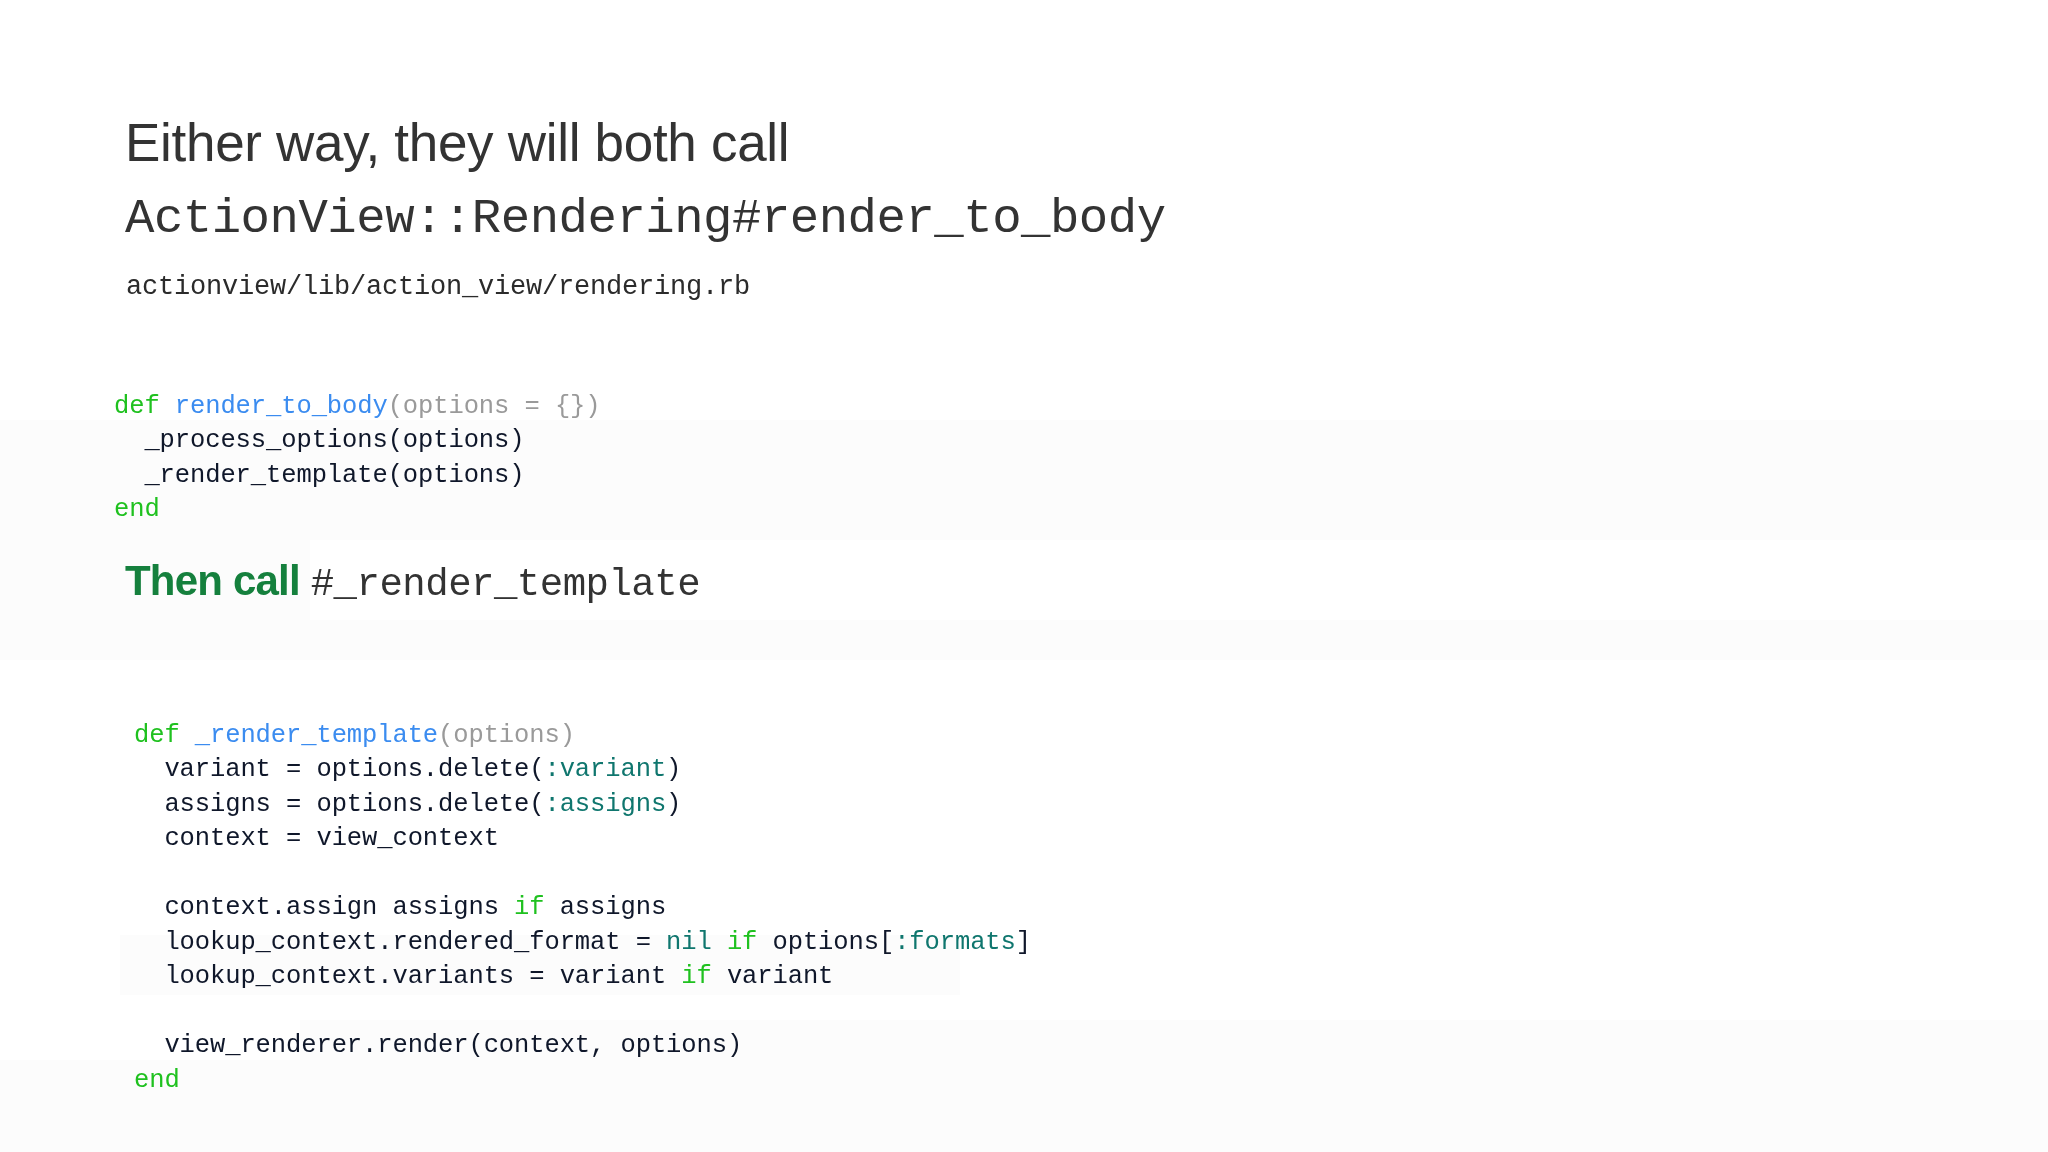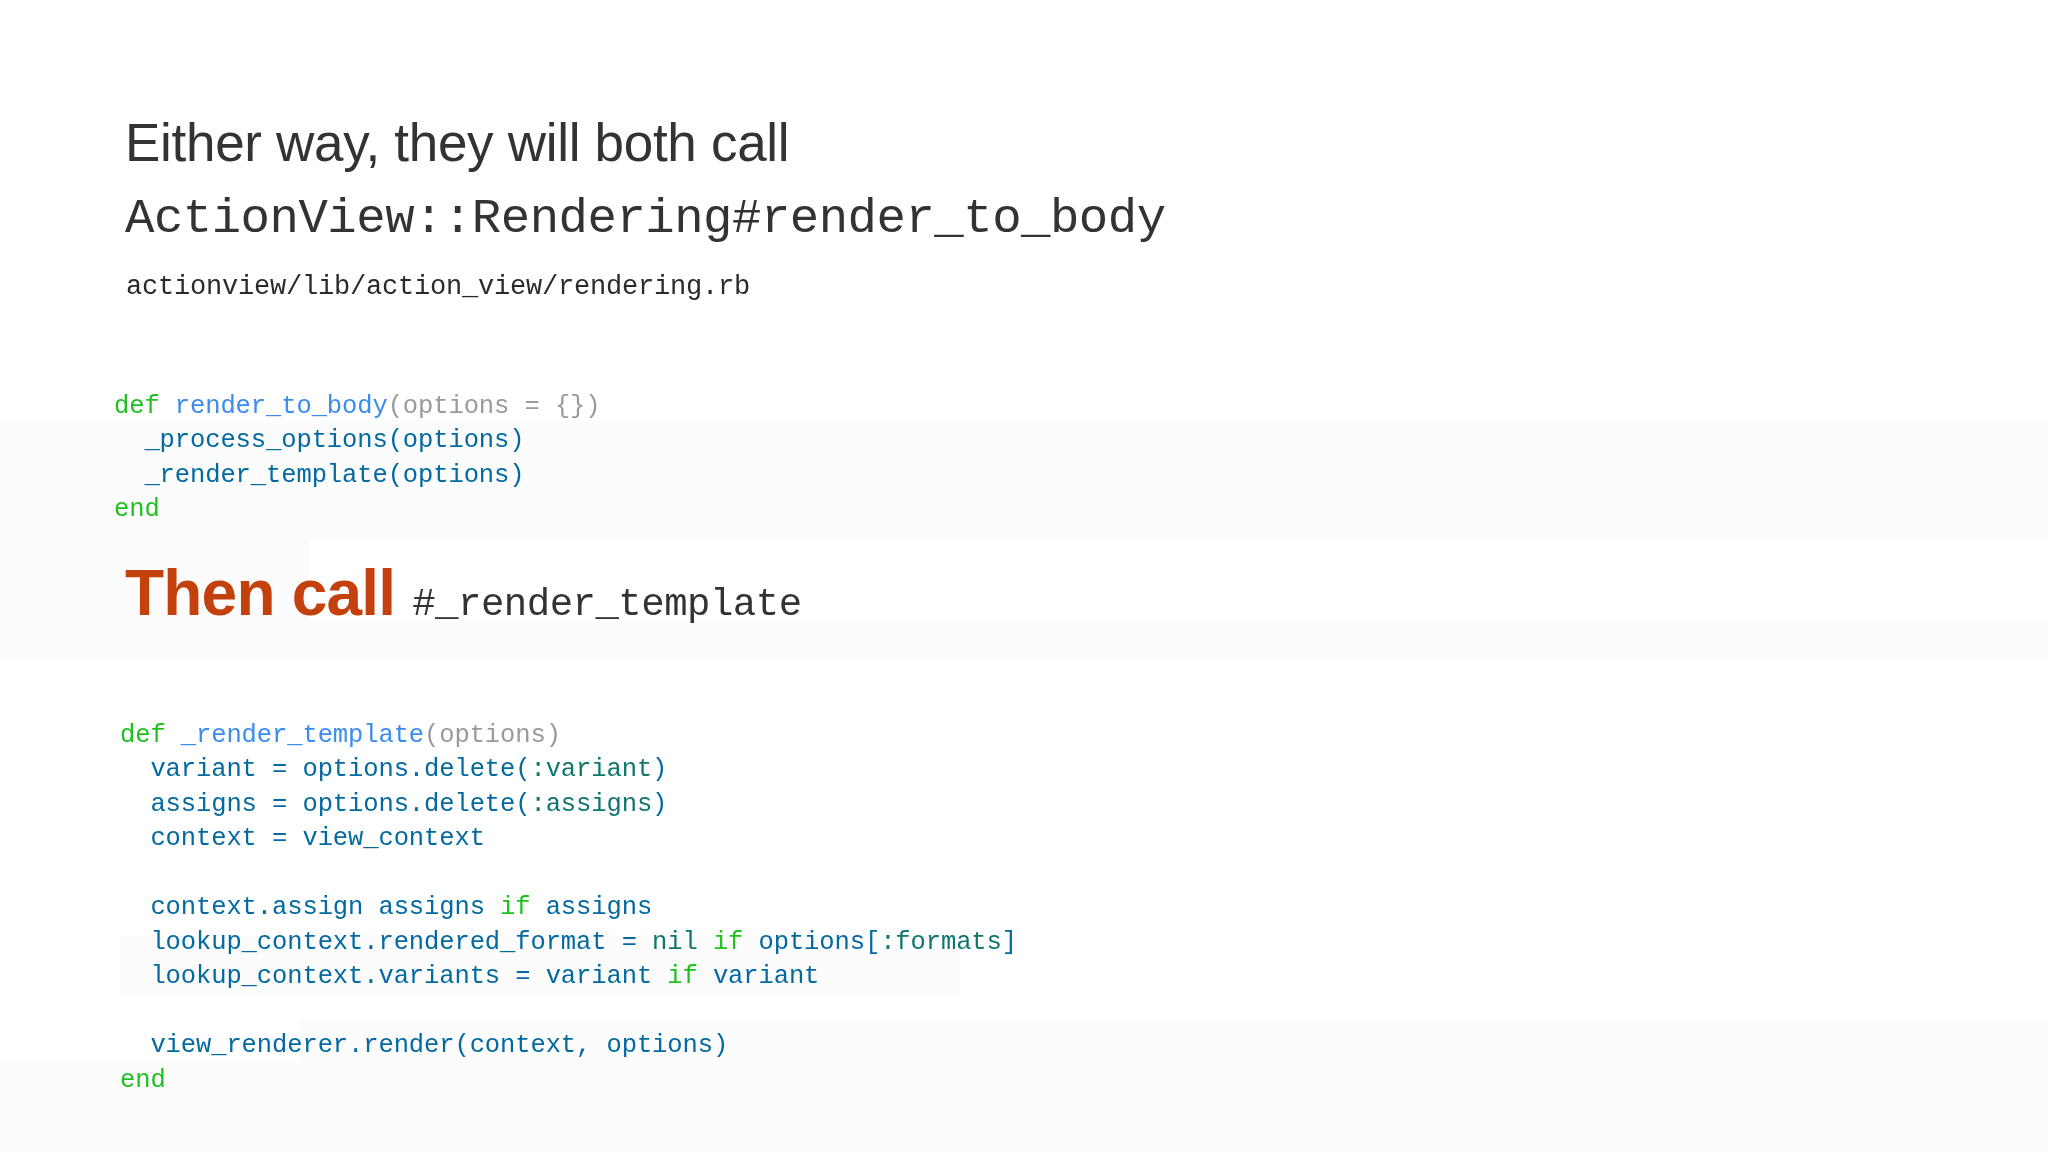--- a/index.html
+++ b/index.html
@@ -62,23 +62,23 @@
     letter-spacing: -0.2px;
     white-space: nowrap;
   }
 
   .h2-row {
     white-space: nowrap;
     line-height: 1.1;
   }
   .h2-strong {
     font-family: "Liberation Sans", sans-serif;
-    font-size: 64px;
+    font-size: 42px;
     font-weight: 700;
-    color: #c2410c;
+    color: #15803d;
     letter-spacing: -0.8px;
     text-align: center;
   }
   .h2-mono {
     font-family: "Liberation Mono", "DejaVu Sans Mono", monospace;
     font-size: 39px;
     font-weight: 400;
     color: #333333;
     letter-spacing: -0.5px;
   }
@@ -91,30 +91,30 @@
     color: #2b2b2b;
     white-space: pre;
     letter-spacing: -0.1px;
   }
   .code .ln { display: block; min-height: 34.5px; }
   .tok-kw   { color: #1fc11f; }
   .tok-fn   { color: #3b8cf0; }
   .tok-dim  { color: #9a9a9a; }
   .tok-sym  { color: #0f766e; }
   .tok-nil  { color: #0f766e; }
-  .tok-txt  { color: #0369a1; }
+  .tok-txt  { color: #0f172a; }
 
   
   .blk { position: absolute; }
   #title-line-1    { left: 125px; top: 113px; }
   #title-line-2    { left: 125px; top: 190px; }
   #file-path       { left: 126px; top: 272px; }
   #code-block-1    { left: 114px; top: 364px; }
   #section-heading { left: 125px; top: 558px; }
-  #code-block-2    { left: 120px; top: 693px; }
+  #code-block-2    { left: 134px; top: 693px; }
 </style>
 </head>
 <body>
 
 <div class="slide">
 
   <div class="tint-band tint-a"></div>
   <div class="tint-band tint-b"></div>
   <div class="tint-band tint-c"></div>
   <div class="tint-band tint-d"></div>

